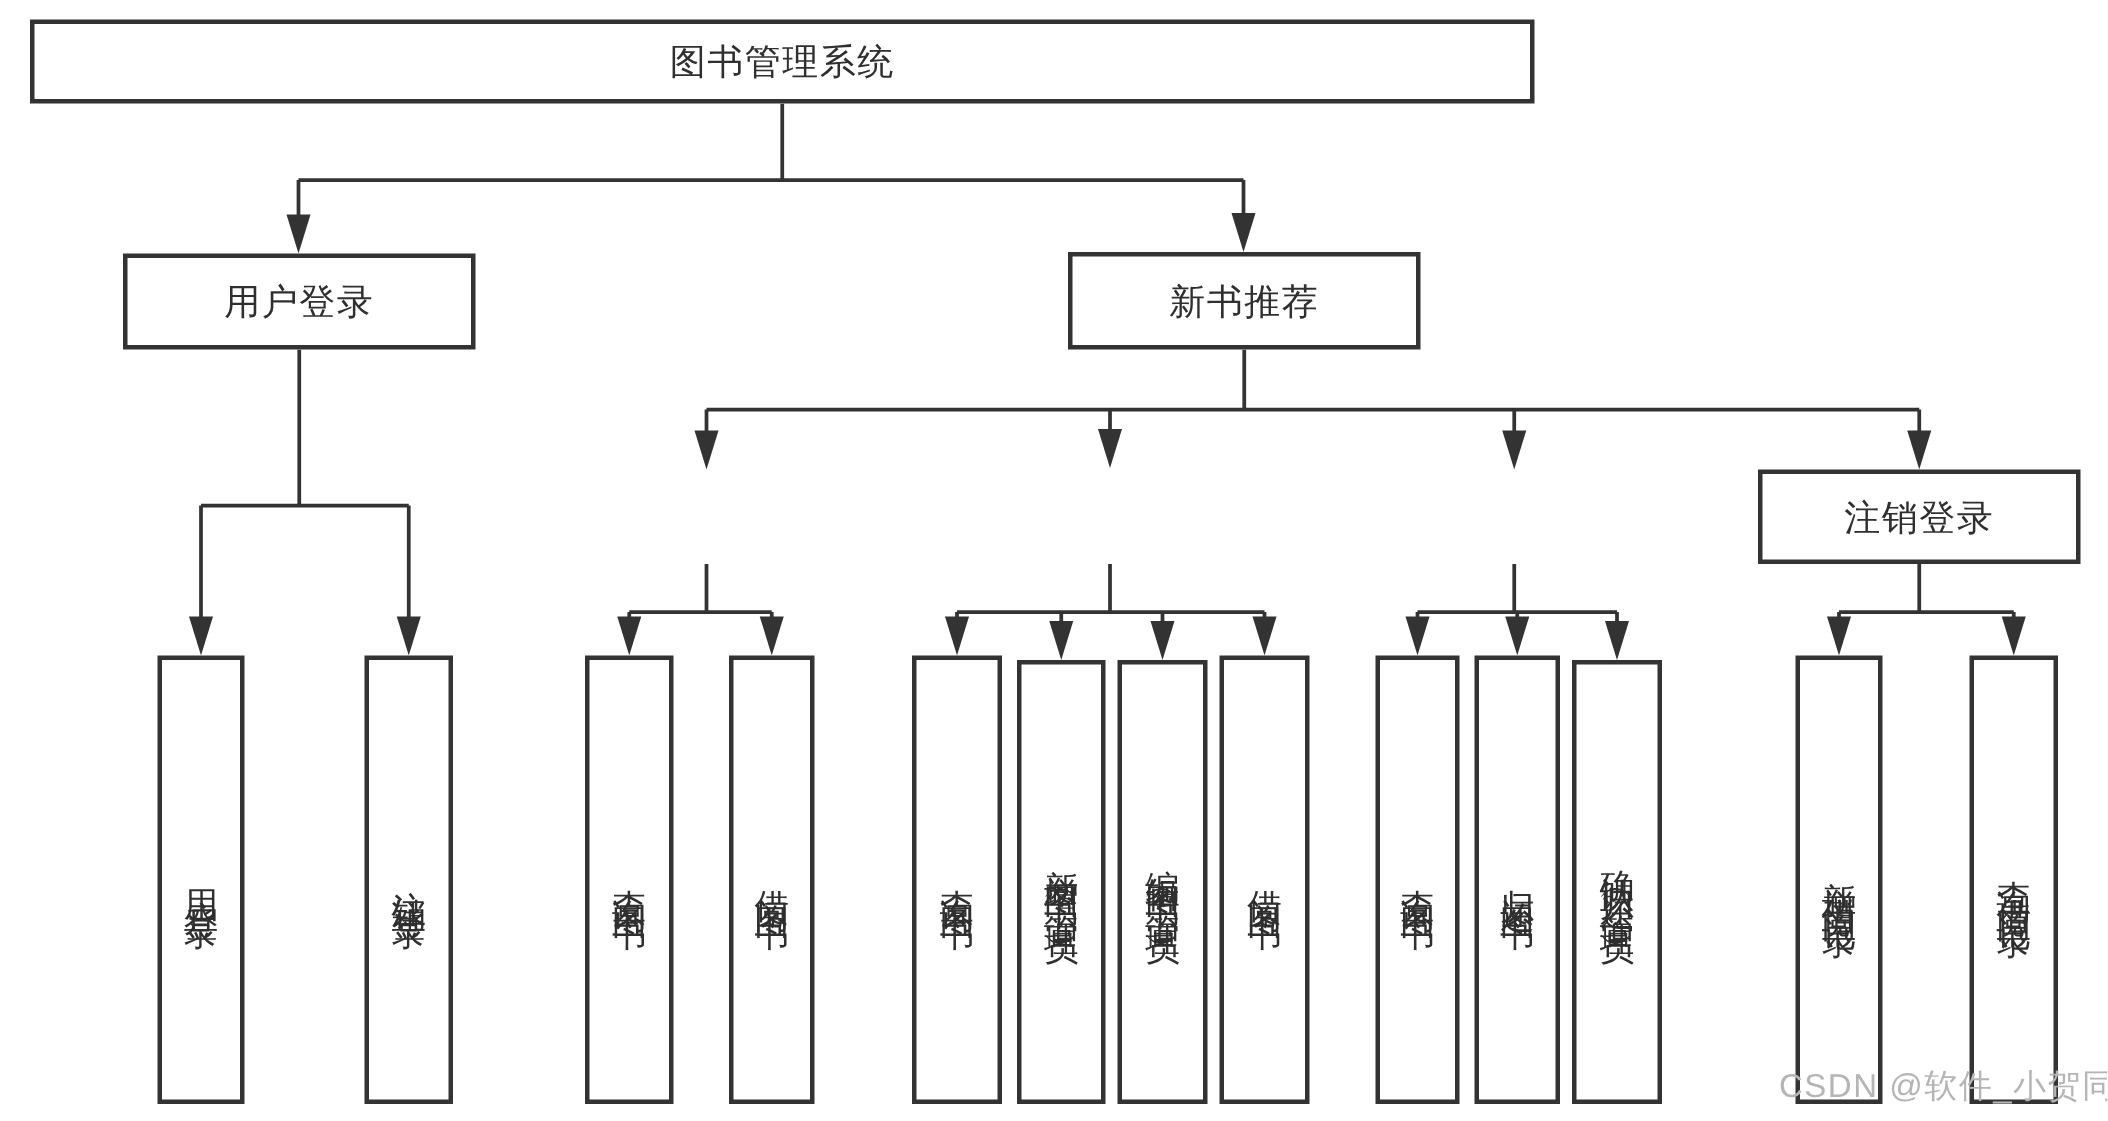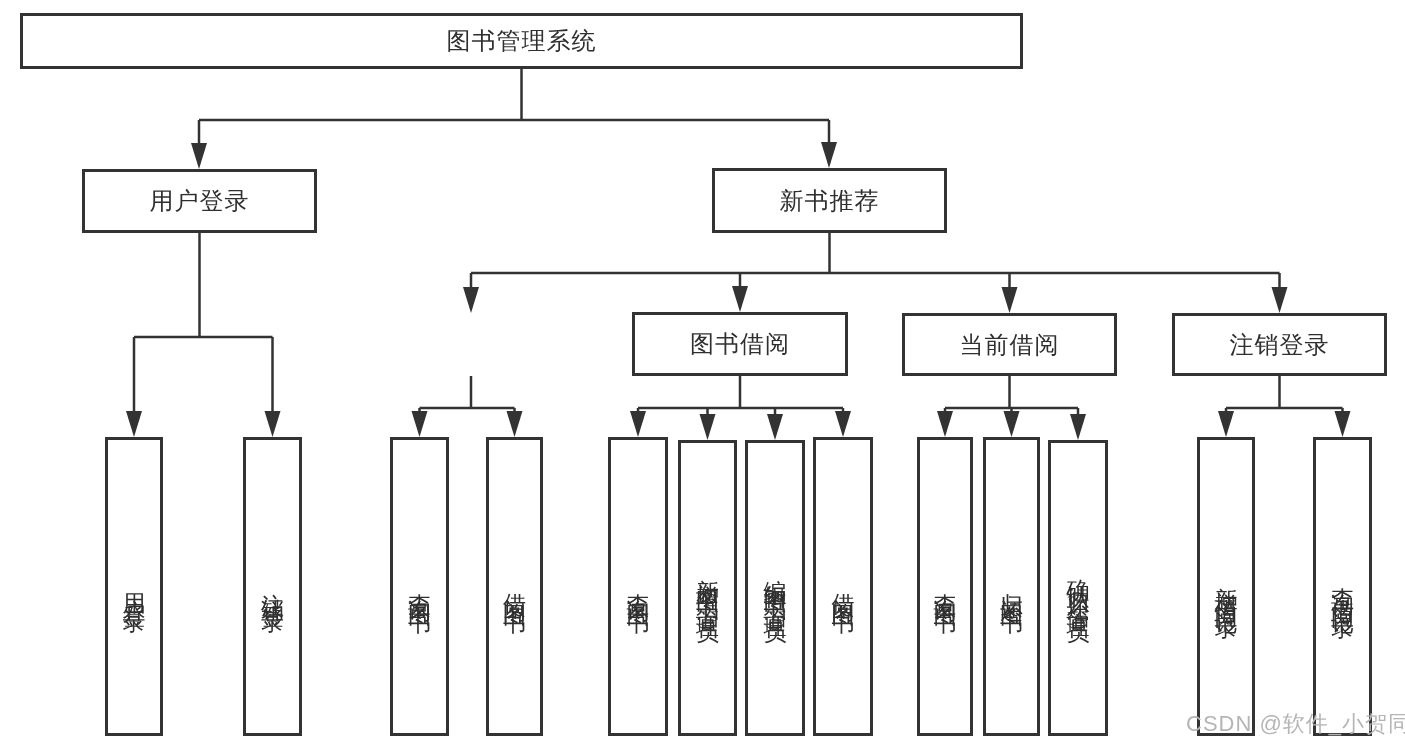--- a/index.html
+++ b/index.html
@@ -127,26 +127,20 @@
     <span class="hlabel">图书管理系统</span>
   </div>
 
   <div class="box" style="left:82px;top:169px;width:235px;height:64px">
     <span class="hlabel">用户登录</span>
   </div>
   <div class="box" style="left:712px;top:168px;width:235px;height:65px">
     <span class="hlabel">新书推荐</span>
   </div>
 
-  <div class="box" style="left:632px;top:312px;width:216px;height:64px">
-    <span class="hlabel">图书借阅</span>
-  </div>
-  <div class="box" style="left:902px;top:313px;width:215px;height:63px">
-    <span class="hlabel">当前借阅</span>
-  </div>
   <div class="box" style="left:1172px;top:313px;width:215px;height:63px">
     <span class="hlabel">注销登录</span>
   </div>
 
   <div class="box leaf" style="left:105px;top:437px;width:58px;height:299px">
     <span class="vlabel">用户登录</span>
   </div>
   <div class="box leaf" style="left:243px;top:437px;width:59px;height:299px">
     <span class="vlabel">注销登录</span>
   </div>

